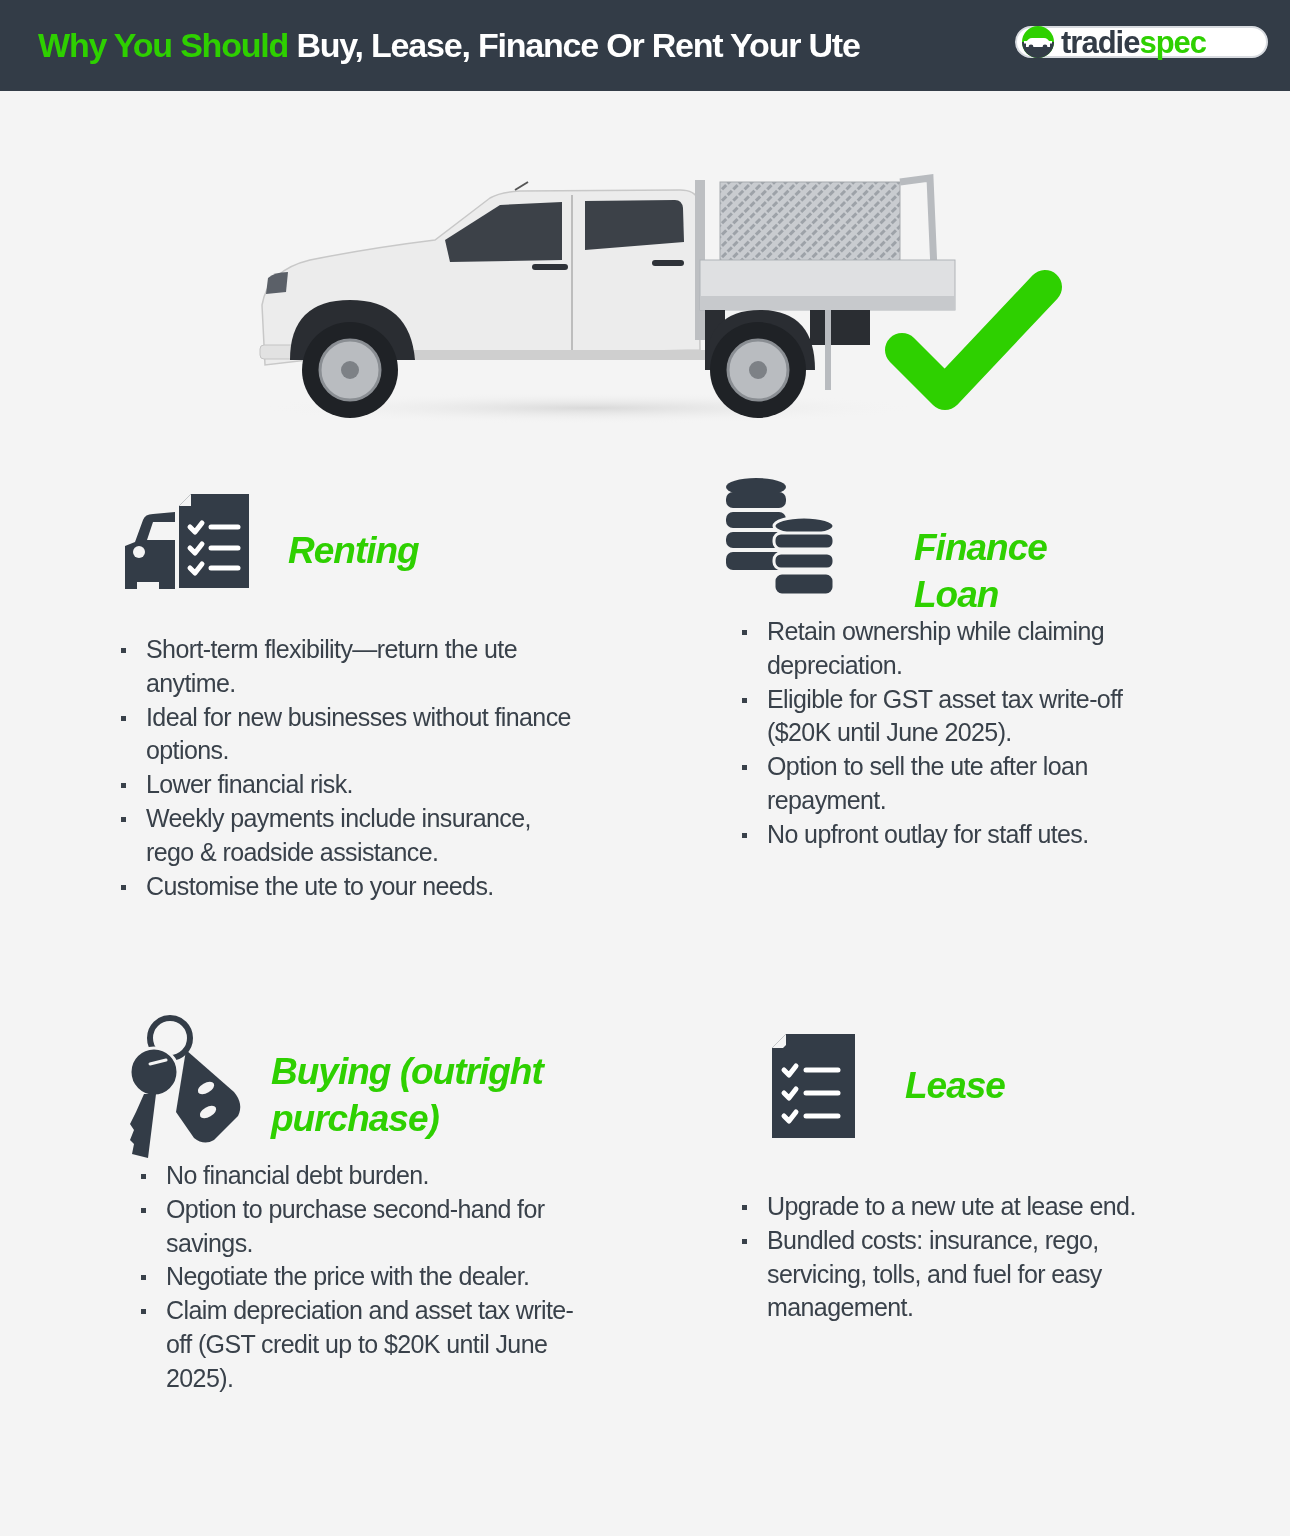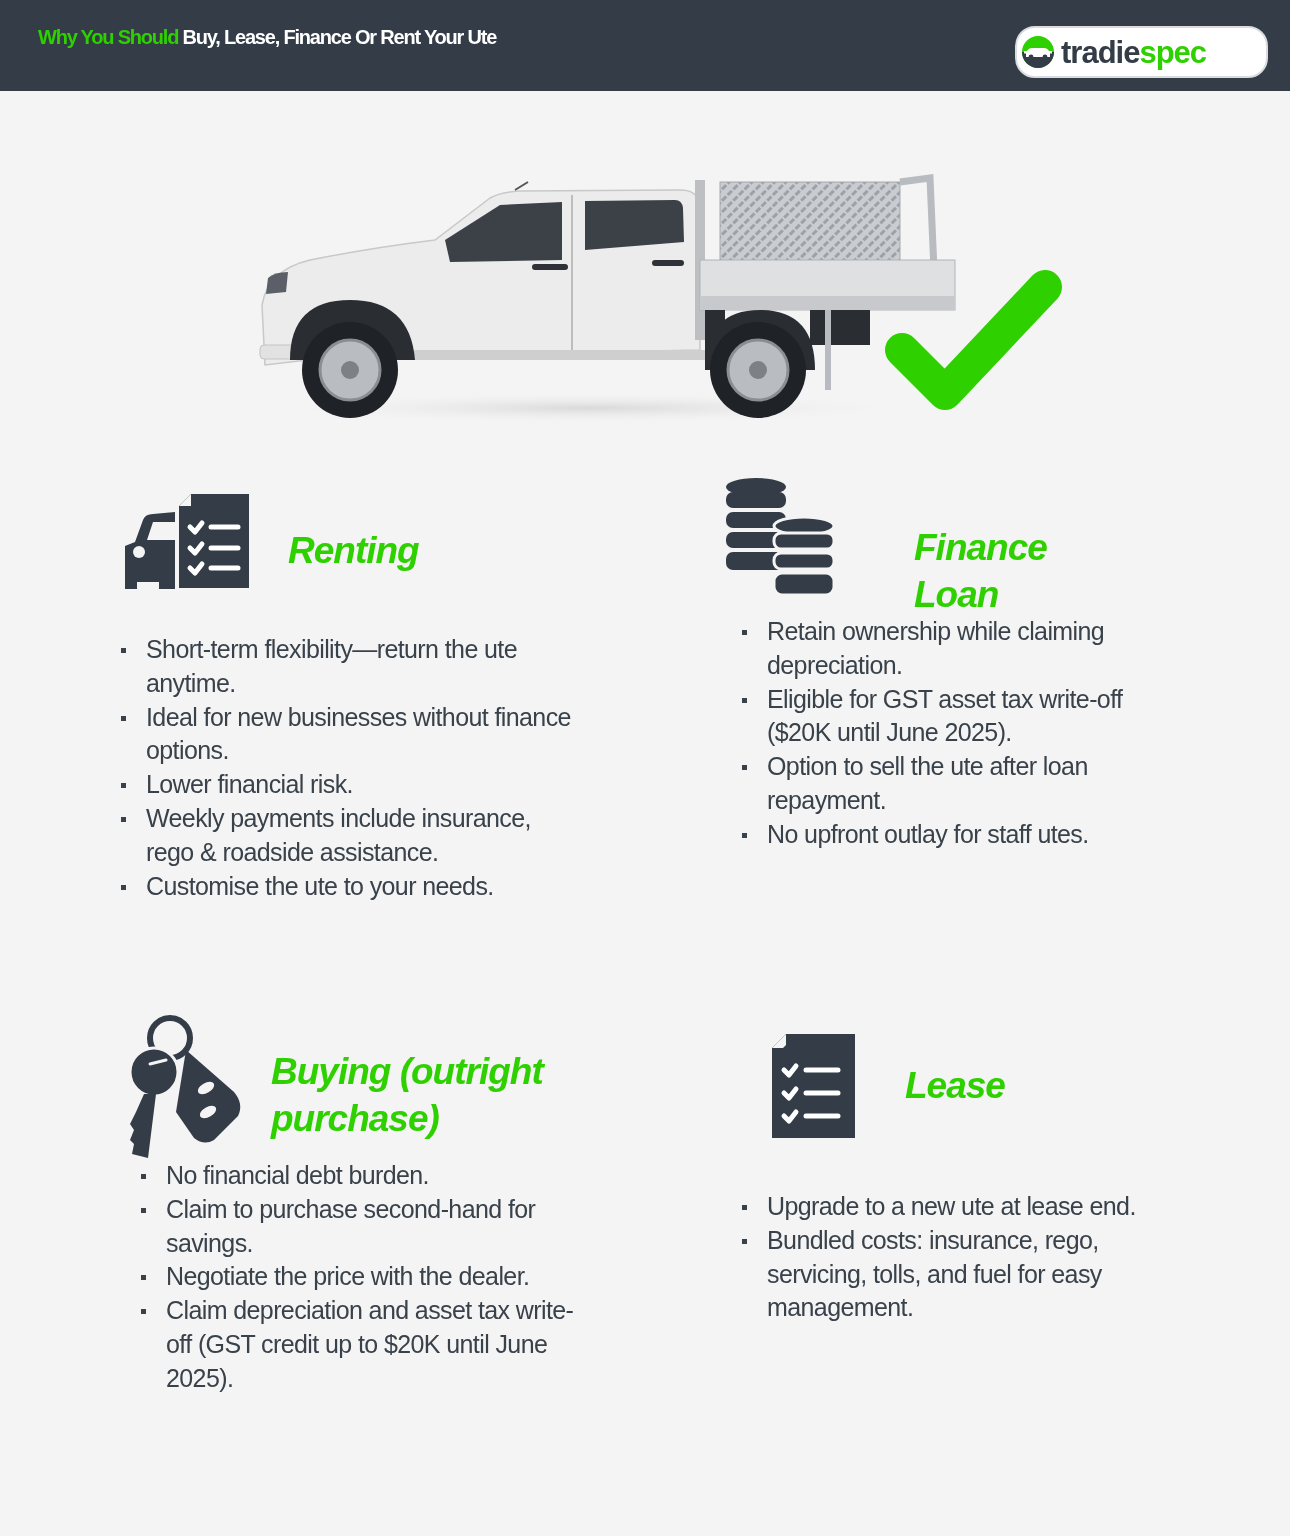--- a/index.html
+++ b/index.html
@@ -6,25 +6,25 @@
     html, body { width: 1290px; height: 1536px; background: #f4f4f4; overflow: hidden; }
     body { font-family: "Liberation Sans", "DejaVu Sans", sans-serif; color: #39414a; position: relative; }
 
     .header {
       position: absolute; left: 0; top: 0; width: 1290px; height: 91px;
       background: #333c47; display: flex; align-items: center;
     }
     .header-title {
       position: absolute; left: 38px; top: 26px;
       font-family: "Liberation Sans", sans-serif; font-weight: 700;
-      font-size: 20px; letter-spacing: -1.2px; color: #ffffff; white-space: nowrap;
+      font-size: 34px; letter-spacing: -1.2px; color: #ffffff; white-space: nowrap;
     }
     .header-title .accent { color: #2ed000; }
     .logo {
-      position: absolute; left: 1015px; top: 26px; width: 253px; height: 52px;
+      position: absolute; left: 1015px; top: 26px; width: 253px; height: 32px;
       background: #ffffff; border-radius: 20px; border: 2px solid #d8dbe0;
       display: flex; align-items: center; padding-left: 4px;
     }
     .logo-mark { width: 34px; height: 34px; }
     .logo-text {
       font-family: "Liberation Sans", sans-serif; font-weight: 700; font-size: 31px;
       letter-spacing: -1px; margin-left: 6px; line-height: 1;
     }
     .logo-text .t1 { color: #333c47; }
     .logo-text .t2 { color: #2ed000; }
@@ -179,21 +179,21 @@
     <path d="M60 38 L108 80 Q118 92 112 104 L88 128 Q78 134 68 126 L50 100 Z" fill="#333c47"></path>
     <ellipse cx="80" cy="76" rx="9" ry="5" fill="#f4f4f4" transform="rotate(-30 80 76)"></ellipse>
     <ellipse cx="82" cy="100" rx="9" ry="5" fill="#f4f4f4" transform="rotate(-30 82 100)"></ellipse>
     <circle cx="28" cy="60" r="24" fill="#333c47" stroke="#f4f4f4" stroke-width="3"></circle>
     <path d="M18 82 L30 82 L22 146 L6 142 L8 132 L4 128 L8 118 L4 112 L10 100 Z" fill="#333c47"></path>
     <path d="M24 52 L40 48" stroke="#f4f4f4" stroke-width="3" stroke-linecap="round"></path>
   </svg>
   <div class="sec-title" style="left:271px;top:1048px;width:320px">Buying (outright purchase)</div>
   <ul class="bullets" style="left:141px;top:1159px;width:450px">
     <li>No financial debt burden.</li>
-    <li>Claim to purchase second-hand for savings.</li>
+    <li>Option to purchase second-hand for savings.</li>
     <li>Negotiate the price with the dealer.</li>
     <li>Claim depreciation and asset tax write-off (GST credit up to $20K until June 2025).</li>
   </ul>
 </div>
 
 <div class="section">
   <svg class="sec-icon" style="left:772px;top:1034px;width:83px;height:104px" viewBox="0 0 83 104">
     <path d="M0 14 L14 0 L83 0 L83 104 L0 104 Z" fill="#333c47"></path>
     <path d="M0 14 L14 14 L14 0 Z" fill="#f4f4f4"></path>
     <path d="M6 19 L19 6 L19 19 Z" fill="#333c47"></path>

